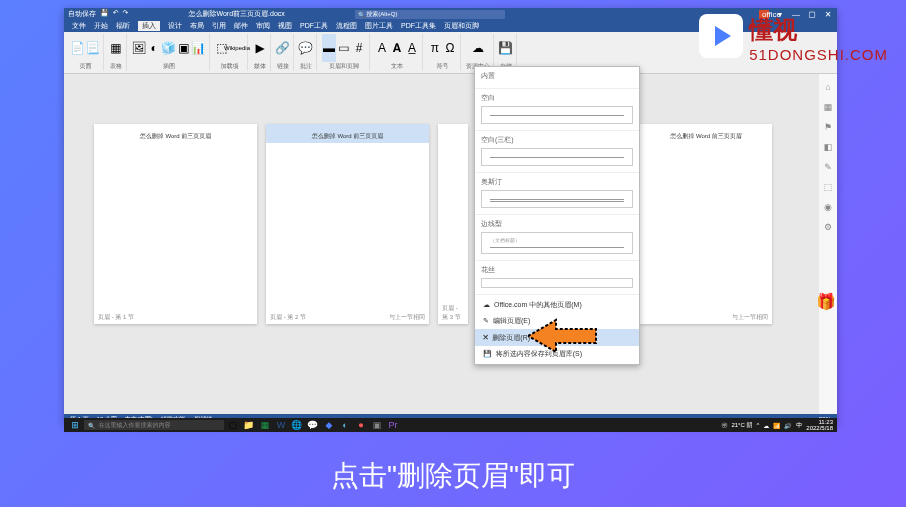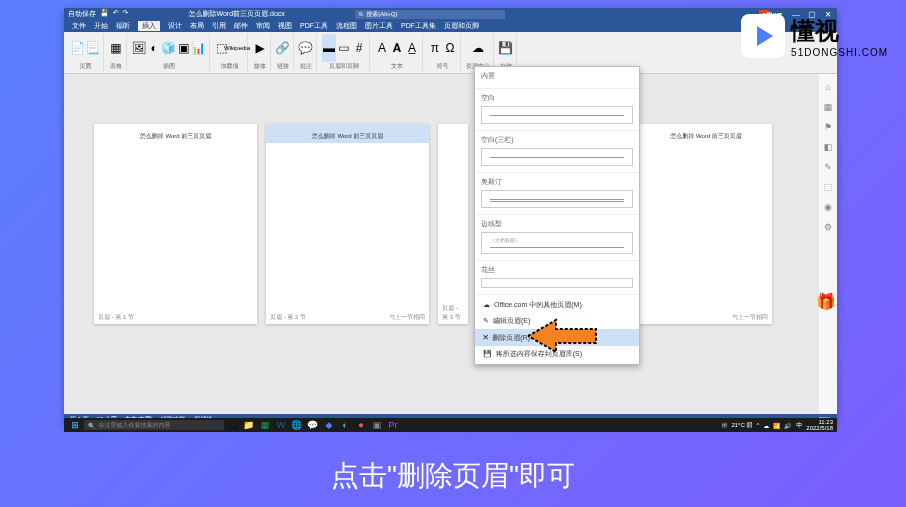--- a/index.html
+++ b/index.html
@@ -36,25 +36,25 @@
 .arrow-cursor{position:absolute;left:528px;top:316px;z-index:20}
 .sidebar-right{position:absolute;right:0;top:66px;width:18px;height:350px;background:#f7f7f7;display:flex;flex-direction:column;align-items:center;gap:8px;padding-top:8px}
 .sidebar-right .side-icon{width:12px;height:12px;font-size:9px;color:#888;text-align:center}
 .statusbar{position:absolute;bottom:0;left:0;right:0;height:10px;background:#2b579a;color:#fff;font-size:6px;display:flex;align-items:center;padding:0 6px;gap:8px}
 .statusbar .right{margin-left:auto;display:flex;gap:6px}
 .taskbar{position:absolute;left:64px;bottom:75px;width:773px;height:14px;background:#1c1c1c;display:flex;align-items:center;padding:0 4px;gap:2px}
 .taskbar-search{background:#333;color:#888;font-size:6px;width:140px;height:10px;display:flex;align-items:center;padding:0 4px;gap:3px}
 .taskbar-icon{width:14px;height:14px;display:flex;align-items:center;justify-content:center;font-size:9px}
 .taskbar-right{margin-left:auto;display:flex;align-items:center;gap:4px;color:#fff;font-size:6px}
 .subtitle{position:absolute;bottom:12px;left:0;right:0;text-align:center;color:#fff;font-size:28px;font-weight:400}
-.watermark{position:absolute;right:18px;top:14px;display:flex;align-items:center;gap:6px;color:#000000;z-index:50}
+.watermark{position:absolute;right:18px;top:14px;display:flex;align-items:flex-start;gap:6px;color:#b91c1c;z-index:50}
 .watermark .logo{width:44px;height:44px;background:#fff;border-radius:8px;display:flex;align-items:center;justify-content:center}
 .watermark .logo-inner{width:0;height:0;border-left:16px solid #4b7fff;border-top:10px solid transparent;border-bottom:10px solid transparent;margin-left:4px}
 .watermark .wm-text{font-size:24px;font-weight:bold}
-.watermark .wm-sub{font-size:10px;letter-spacing:1px}
+.watermark .wm-sub{font-size:15px;letter-spacing:1px}
 .gift-icon{position:absolute;right:70px;top:292px;font-size:16px;z-index:30}
 </style>
 </head>
 <body>
 
 <div class="app-window">
   <div class="titlebar">
     <div class="left-controls">
       <span>自动保存</span>
       <span>💾</span>

